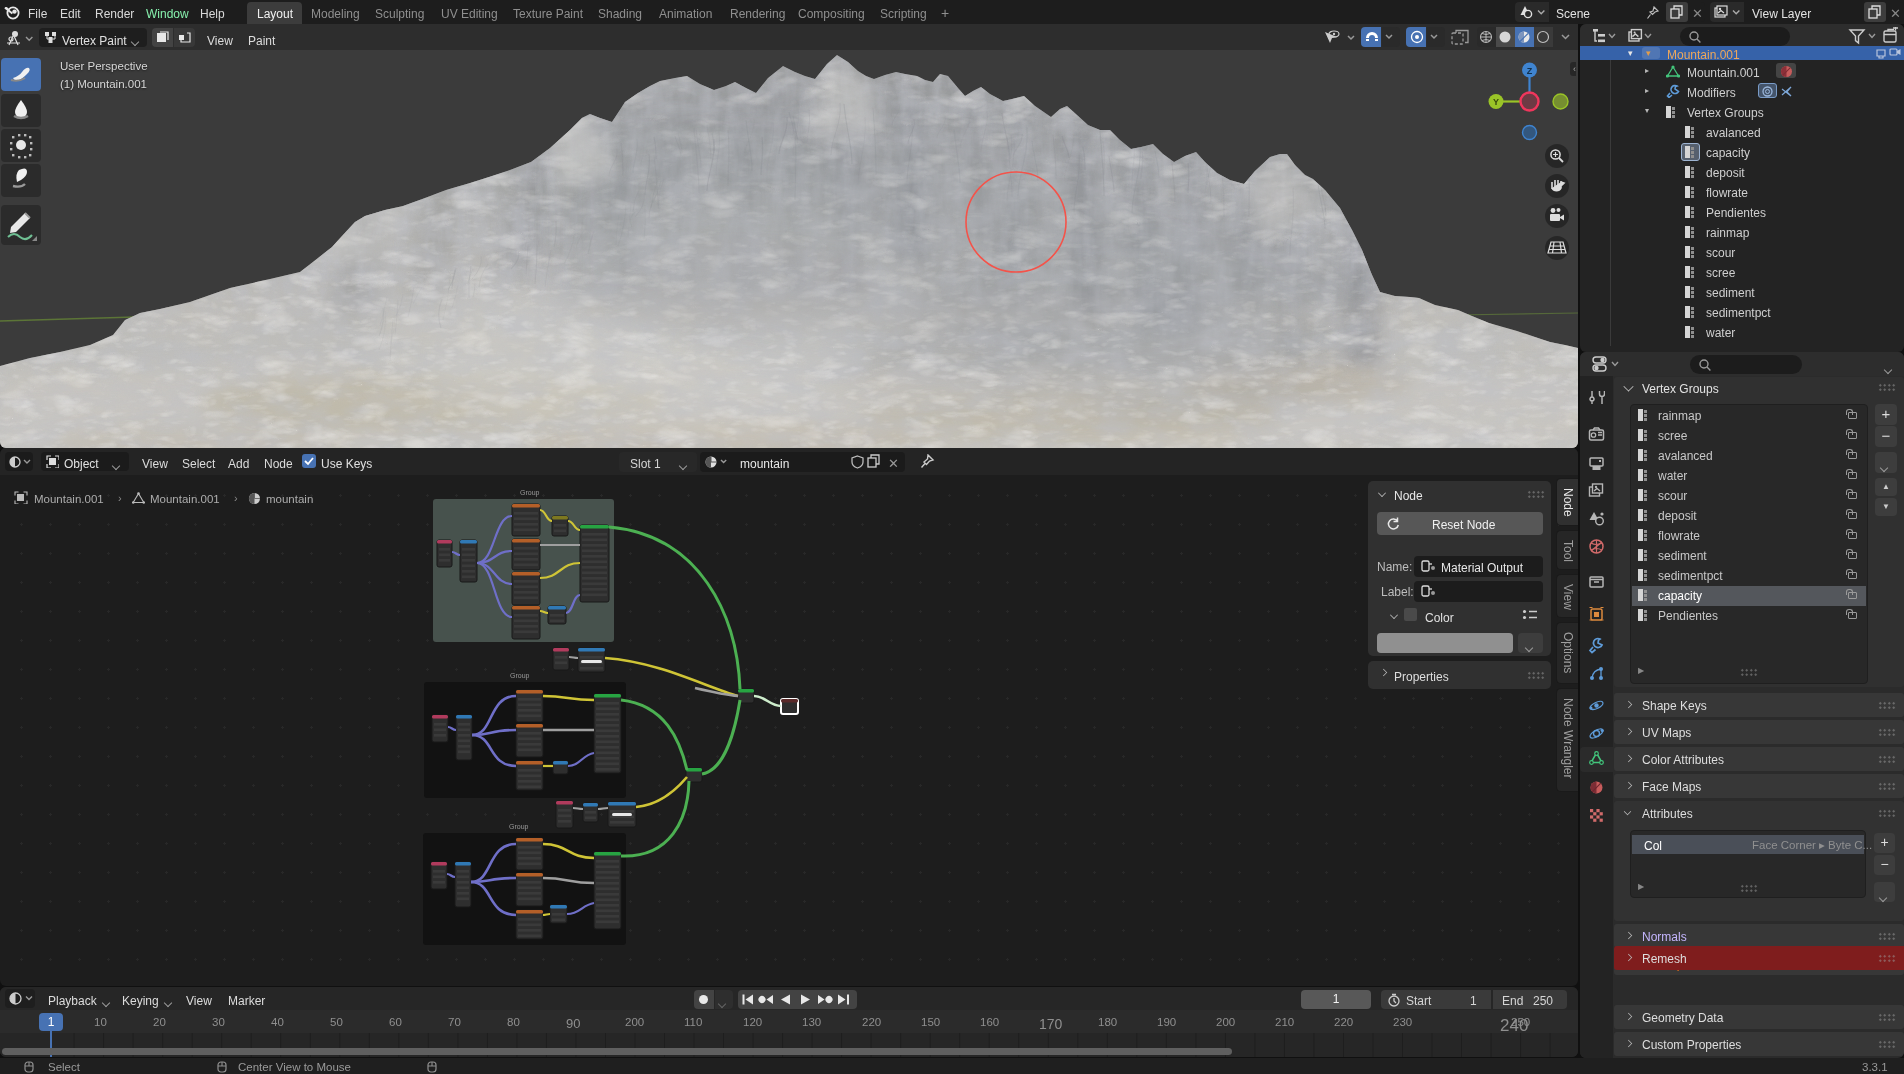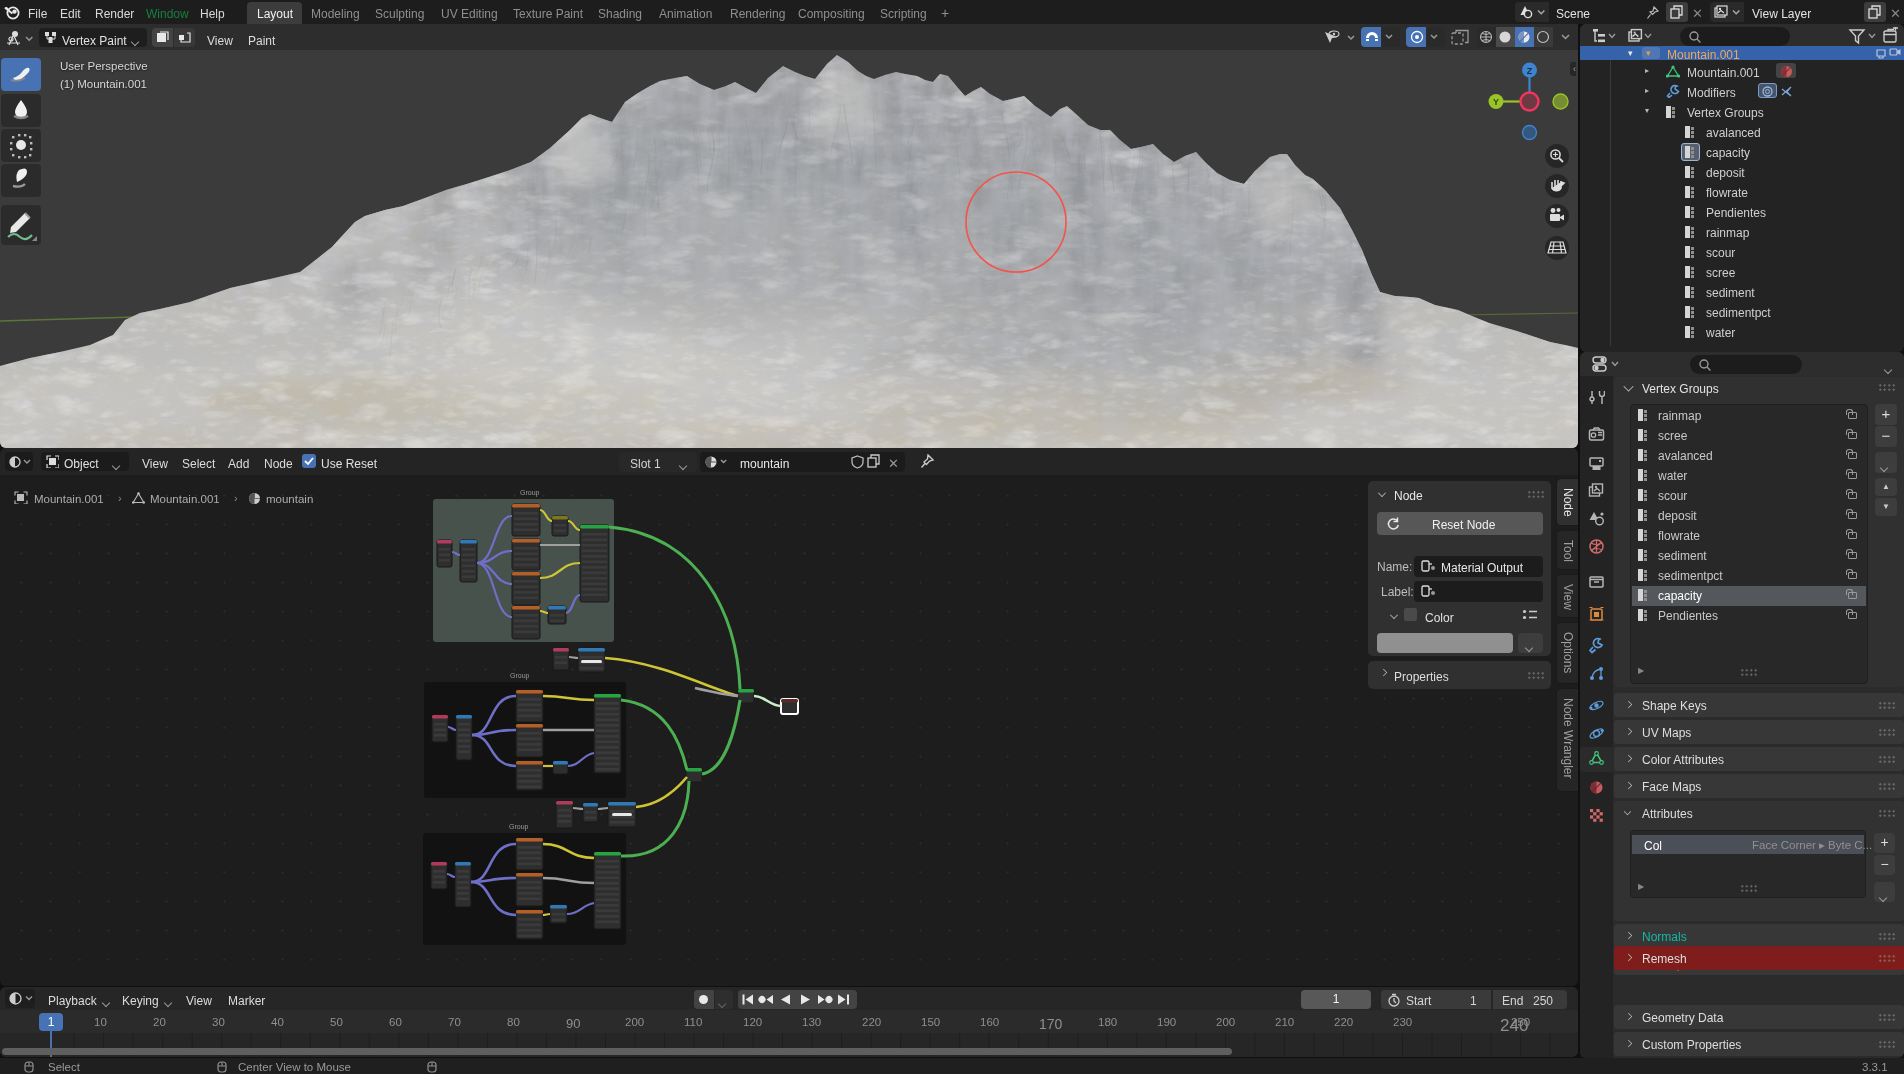--- a/index.html
+++ b/index.html
@@ -24,21 +24,21 @@
 <div class="abs" style="left:0;top:0;width:1904px;height:24px;background:#1d1d1d"></div>
 <svg class="abs" style="left:3px;top:3px" width="18" height="18" viewBox="0 0 18 18">
 <circle cx="10" cy="10" r="5.6" fill="none" stroke="#e8e8e8" stroke-width="1.8"></circle>
 <circle cx="11.5" cy="8.6" r="2.2" fill="#e8e8e8"></circle>
 <path d="M1.5 4.5 L8 9 L4 4 Z" fill="#e8e8e8"></path>
 <path d="M2 4.8 L9.4 10.5" stroke="#e8e8e8" stroke-width="2"></path>
 </svg>
 <div class="txt" style="left:28px;top:8px;color:#d9d9d9">File</div>
 <div class="txt" style="left:60px;top:8px;color:#d9d9d9">Edit</div>
 <div class="txt" style="left:95px;top:8px;color:#d9d9d9">Render</div>
-<div class="txt" style="left:146px;top:8px;color:#15803d">Window</div>
+<div class="txt" style="left:146px;top:8px;color:#86efac">Window</div>
 <div class="txt" style="left:200px;top:8px;color:#d9d9d9">Help</div>
 <div class="abs" style="left:247px;top:2px;width:55px;height:22px;background:#3c3c3c;border-radius:4px 4px 0 0"></div>
 <div class="txt" style="left:257px;top:8px;color:#f0f0f0">Layout</div>
 <div class="txt dim" style="left:311px;top:8px">Modeling</div>
 <div class="txt dim" style="left:375px;top:8px">Sculpting</div>
 <div class="txt dim" style="left:441px;top:8px">UV Editing</div>
 <div class="txt dim" style="left:513px;top:8px">Texture Paint</div>
 <div class="txt dim" style="left:598px;top:8px">Shading</div>
 <div class="txt dim" style="left:659px;top:8px">Animation</div>
 <div class="txt dim" style="left:730px;top:8px">Rendering</div>
@@ -832,21 +832,21 @@
 <div class="txt" style="left:64px;top:488px;color:#fff">Col</div>
 <div class="txt" style="left:172px;top:488px;color:#909090;font-size:11.5px">Face Corner ▸ Byte C...</div>
 <div class="abs" style="left:58px;top:530px;color:#888;font-size:8px">▶</div>
 <div class="grip" style="left:160px;top:532px"></div>
 <div class="ph" style="left:294px;top:481px;width:21px;height:20px;background:#3d3d3d;text-align:center;line-height:19px;font-size:14px;color:#ddd">+</div>
 <div class="ph" style="left:294px;top:503px;width:21px;height:20px;background:#3d3d3d;text-align:center;line-height:19px;font-size:14px;color:#ddd">−</div>
 <div class="ph" style="left:294px;top:530px;width:21px;height:20px;background:#3d3d3d"></div>
 <div class="abs chev" style="left:300px;top:537px"></div>
 <div class="abs" style="left:34px;top:572px;width:290px;height:24px;background:#373737;border-radius:3px">
       <div class="abs" style="left:11px;top:8px;width:7px;height:7px;border-right:1.5px solid #bbb;border-bottom:1.5px solid #bbb;transform:rotate(-45deg) scale(.75)"></div>
-      <div class="txt" style="left:28px;top:7px;color:#14b8a6">Normals</div>
+      <div class="txt" style="left:28px;top:7px;color:#c4b5fd">Normals</div>
       <div class="grip" style="left:264px;top:8px"></div>
     </div>
 <div class="abs" style="left:34px;top:599px;width:290px;height:24px;background:#373737;border-radius:3px">
       <div class="abs" style="left:11px;top:8px;width:7px;height:7px;border-right:1.5px solid #bbb;border-bottom:1.5px solid #bbb;transform:rotate(-45deg) scale(.75)"></div>
       <div class="txt" style="left:12px;top:7px;color:#f97316">Texture Space</div>
       <div class="grip" style="left:264px;top:8px"></div>
     </div>
 <div class="abs" style="left:34px;top:594px;width:303px;height:24px;background:#7f1d1d;border-radius:3px">
       <div class="abs" style="left:11px;top:8px;width:7px;height:7px;border-right:1.5px solid #bbb;border-bottom:1.5px solid #bbb;transform:rotate(-45deg) scale(.75)"></div>
       <div class="txt" style="left:28px;top:7px;color:#dedede">Remesh</div>
@@ -879,21 +879,21 @@
 <div class="txt" style="left:64px;top:10px;color:#e0e0e0">Object</div>
 <div class="abs chev" style="left:113px;top:9px"></div>
 <div class="txt" style="left:142px;top:10px;color:#dcdcdc">View</div>
 <div class="txt" style="left:182px;top:10px;color:#dcdcdc">Select</div>
 <div class="txt" style="left:228px;top:10px;color:#dcdcdc">Add</div>
 <div class="txt" style="left:264px;top:10px;color:#dcdcdc">Node</div>
 <div class="abs" style="left:302px;top:6px;width:14px;height:14px;background:#4772b3;border-radius:3px"></div>
 <svg class="abs" style="left:304px;top:9px" width="10" height="9" viewBox="0 0 10 9">
       <path d="M1 4 l3 3 5 -6" stroke="#fff" stroke-width="1.8" fill="none"></path>
     </svg>
-<div class="txt" style="left:321px;top:10px;color:#e0e0e0">Use Reset</div>
+<div class="txt" style="left:321px;top:10px;color:#e0e0e0">Use Keys</div>
 <div class="abs" style="left:619px;top:4px;width:78px;height:20px;background:#282828;border-radius:4px"></div>
 <div class="txt" style="left:630px;top:10px;color:#d5d5d5">Slot 1</div>
 <div class="abs chev" style="left:680px;top:9px"></div>
 <div class="abs" style="left:700px;top:4px;width:205px;height:20px;background:#1b1b1b;border-radius:4px"></div>
 <svg class="abs" style="left:704px;top:7px" width="26" height="14" viewBox="0 0 26 14">
       <circle cx="7" cy="7" r="5.5" fill="#ddd"></circle>
       <path d="M7 1.5 a5.5 5.5 0 0 0 0 11 Z" fill="#555"></path>
       <path d="M7 7 h5.5 M7 7 v-5.5" stroke="#555" stroke-width="1"></path>
       <path d="M17 5 l2.6 2.6 2.6 -2.6" stroke="#999" stroke-width="1.4" fill="none"></path>
     </svg>

